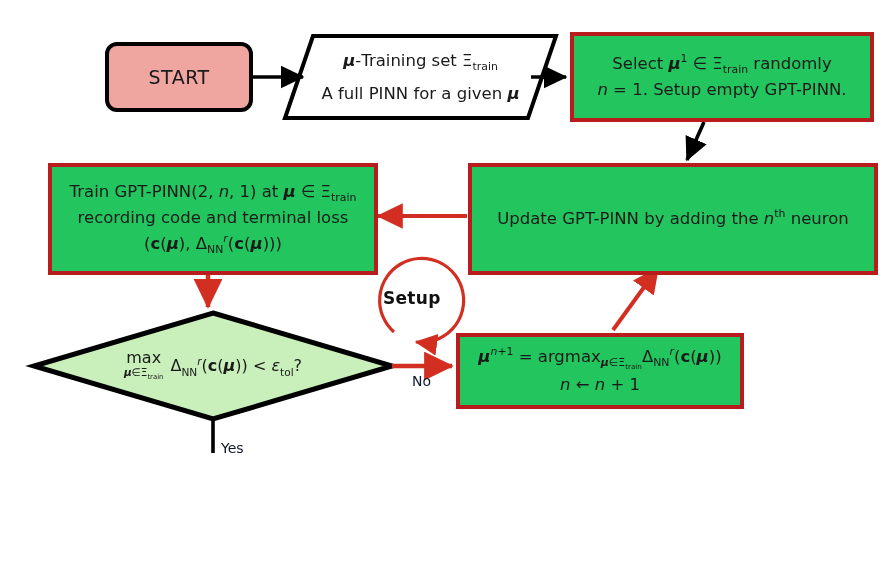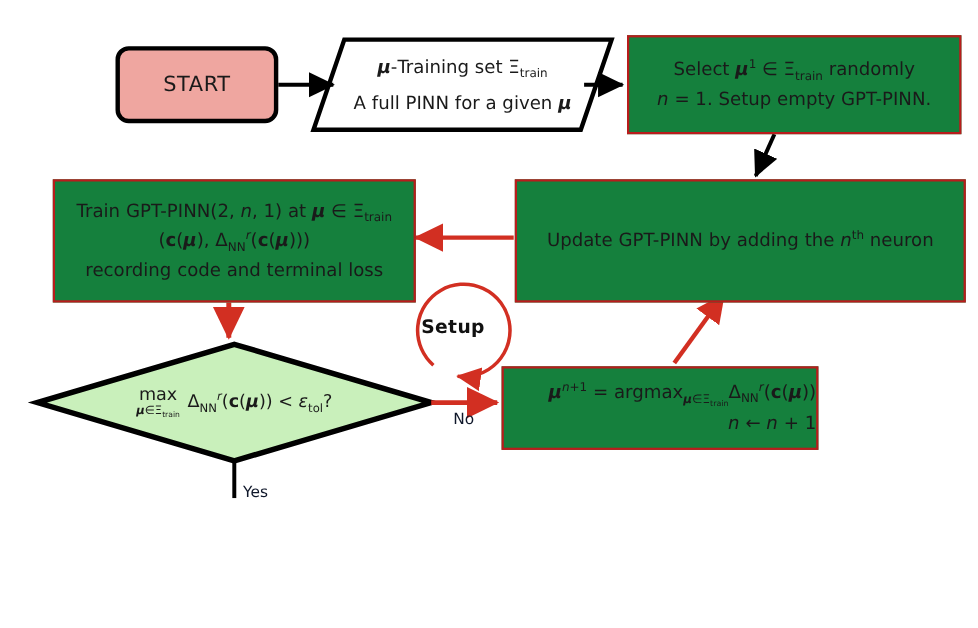--- a/index.html
+++ b/index.html
@@ -29,22 +29,22 @@
     line-height: 1.5;
   }
   .term {
     border: 4px solid #000;
     border-radius: 12px;
     background: #efa6a0;
     font-size: 19px;
     letter-spacing: 0.5px;
   }
   .rect {
-    border: 2px solid #b91c1c;
-    background: #15803d;
+    border: 4px solid #b91c1c;
+    background: #22c55e;
     font-size: 16.5px;
   }
   .para-wrap {
     position: absolute;
   }
   .para-text {
     position: absolute;
     left: 0; top: 0;
     width: 100%; height: 100%;
     display: flex;
@@ -171,38 +171,38 @@
     <span class="line-row">
       Update GPT-PINN by adding the <span class="mi">n</span><sup>th</sup> neuron
     </span>
   </div>
 
   <div class="node rect" style="left:48px; top:163px; width:330px; height:112px;">
     <span class="line-row">
       Train GPT-PINN(2, <span class="mi">n</span>, 1) at <span class="mb">μ</span> ∈ Ξ<sub>train</sub>
     </span>
     <span class="line-row">
+      recording code and terminal loss
+    </span>
+    <span class="line-row">
       (<span class="mbu">c</span>(<span class="mb">μ</span>), Δ<sub>NN</sub><sup><span class="mi">r</span></sup>(<span class="mbu">c</span>(<span class="mb">μ</span>)))
-    </span>
-    <span class="line-row">
-      recording code and terminal loss
     </span>
   </div>
 
   <div class="diamond-text" style="left:34px; top:313px; width:358px; height:106px;">
     <span class="line-row" style="display:inline-flex; align-items:center; gap:7px;">
       <span style="display:inline-flex; flex-direction:column; align-items:center; line-height:1.05;">
         <span style="font-size:16px;">max</span>
         <span style="font-size:10.5px;"><span class="mb">μ</span>∈Ξ<sub>train</sub></span>
       </span>
       <span>Δ<sub>NN</sub><sup><span class="mi">r</span></sup>(<span class="mbu">c</span>(<span class="mb">μ</span>)) &lt; <span class="mi">ε</span><sub>tol</sub>?</span>
     </span>
   </div>
 
-  <div class="node rect" style="left:456px; top:333px; width:288px; height:76px;align-items:flex-end;">
+  <div class="node rect" style="left:456px; top:333px; width:288px; height:76px;">
     <span class="line-row">
       <span class="mb">μ</span><sup><span class="mi">n</span>+1</sup> = argmax<sub><span class="mb">μ</span>∈Ξ<sub>train</sub></sub>Δ<sub>NN</sub><sup><span class="mi">r</span></sup>(<span class="mbu">c</span>(<span class="mb">μ</span>))
     </span>
     <span class="line-row">
       <span class="mi">n</span> ← <span class="mi">n</span> + 1
     </span>
   </div>
 
   <div class="node term" style="left:139px; top:480px; width:148px; height:70px;">
     <span>END</span>

